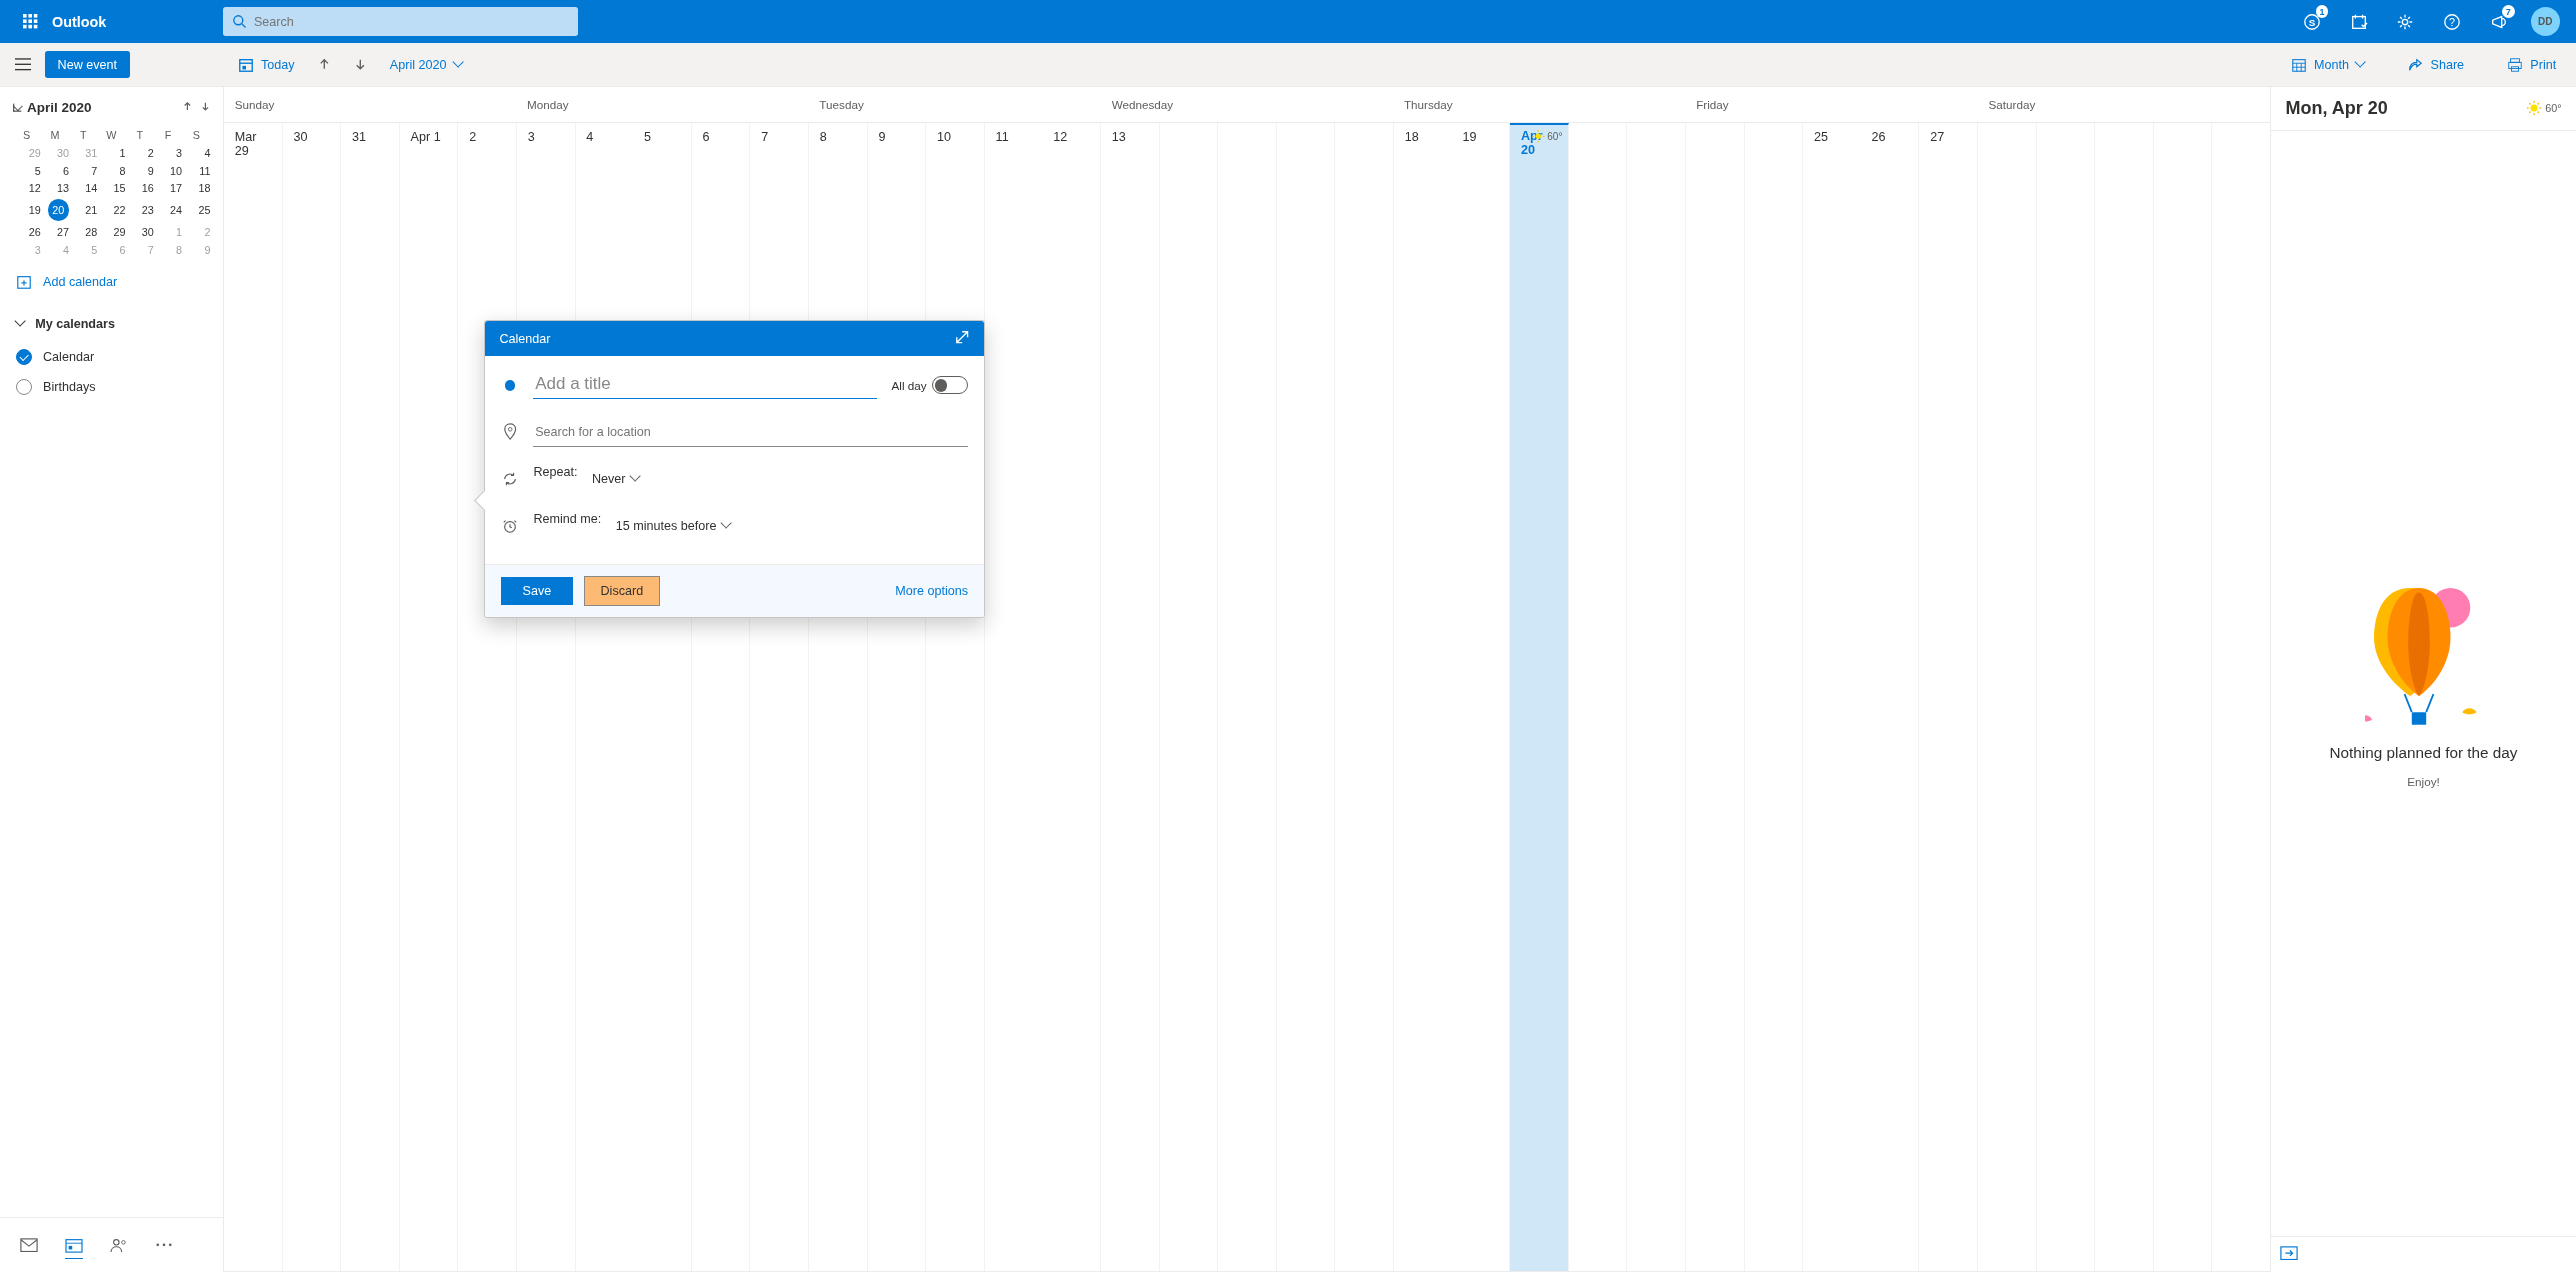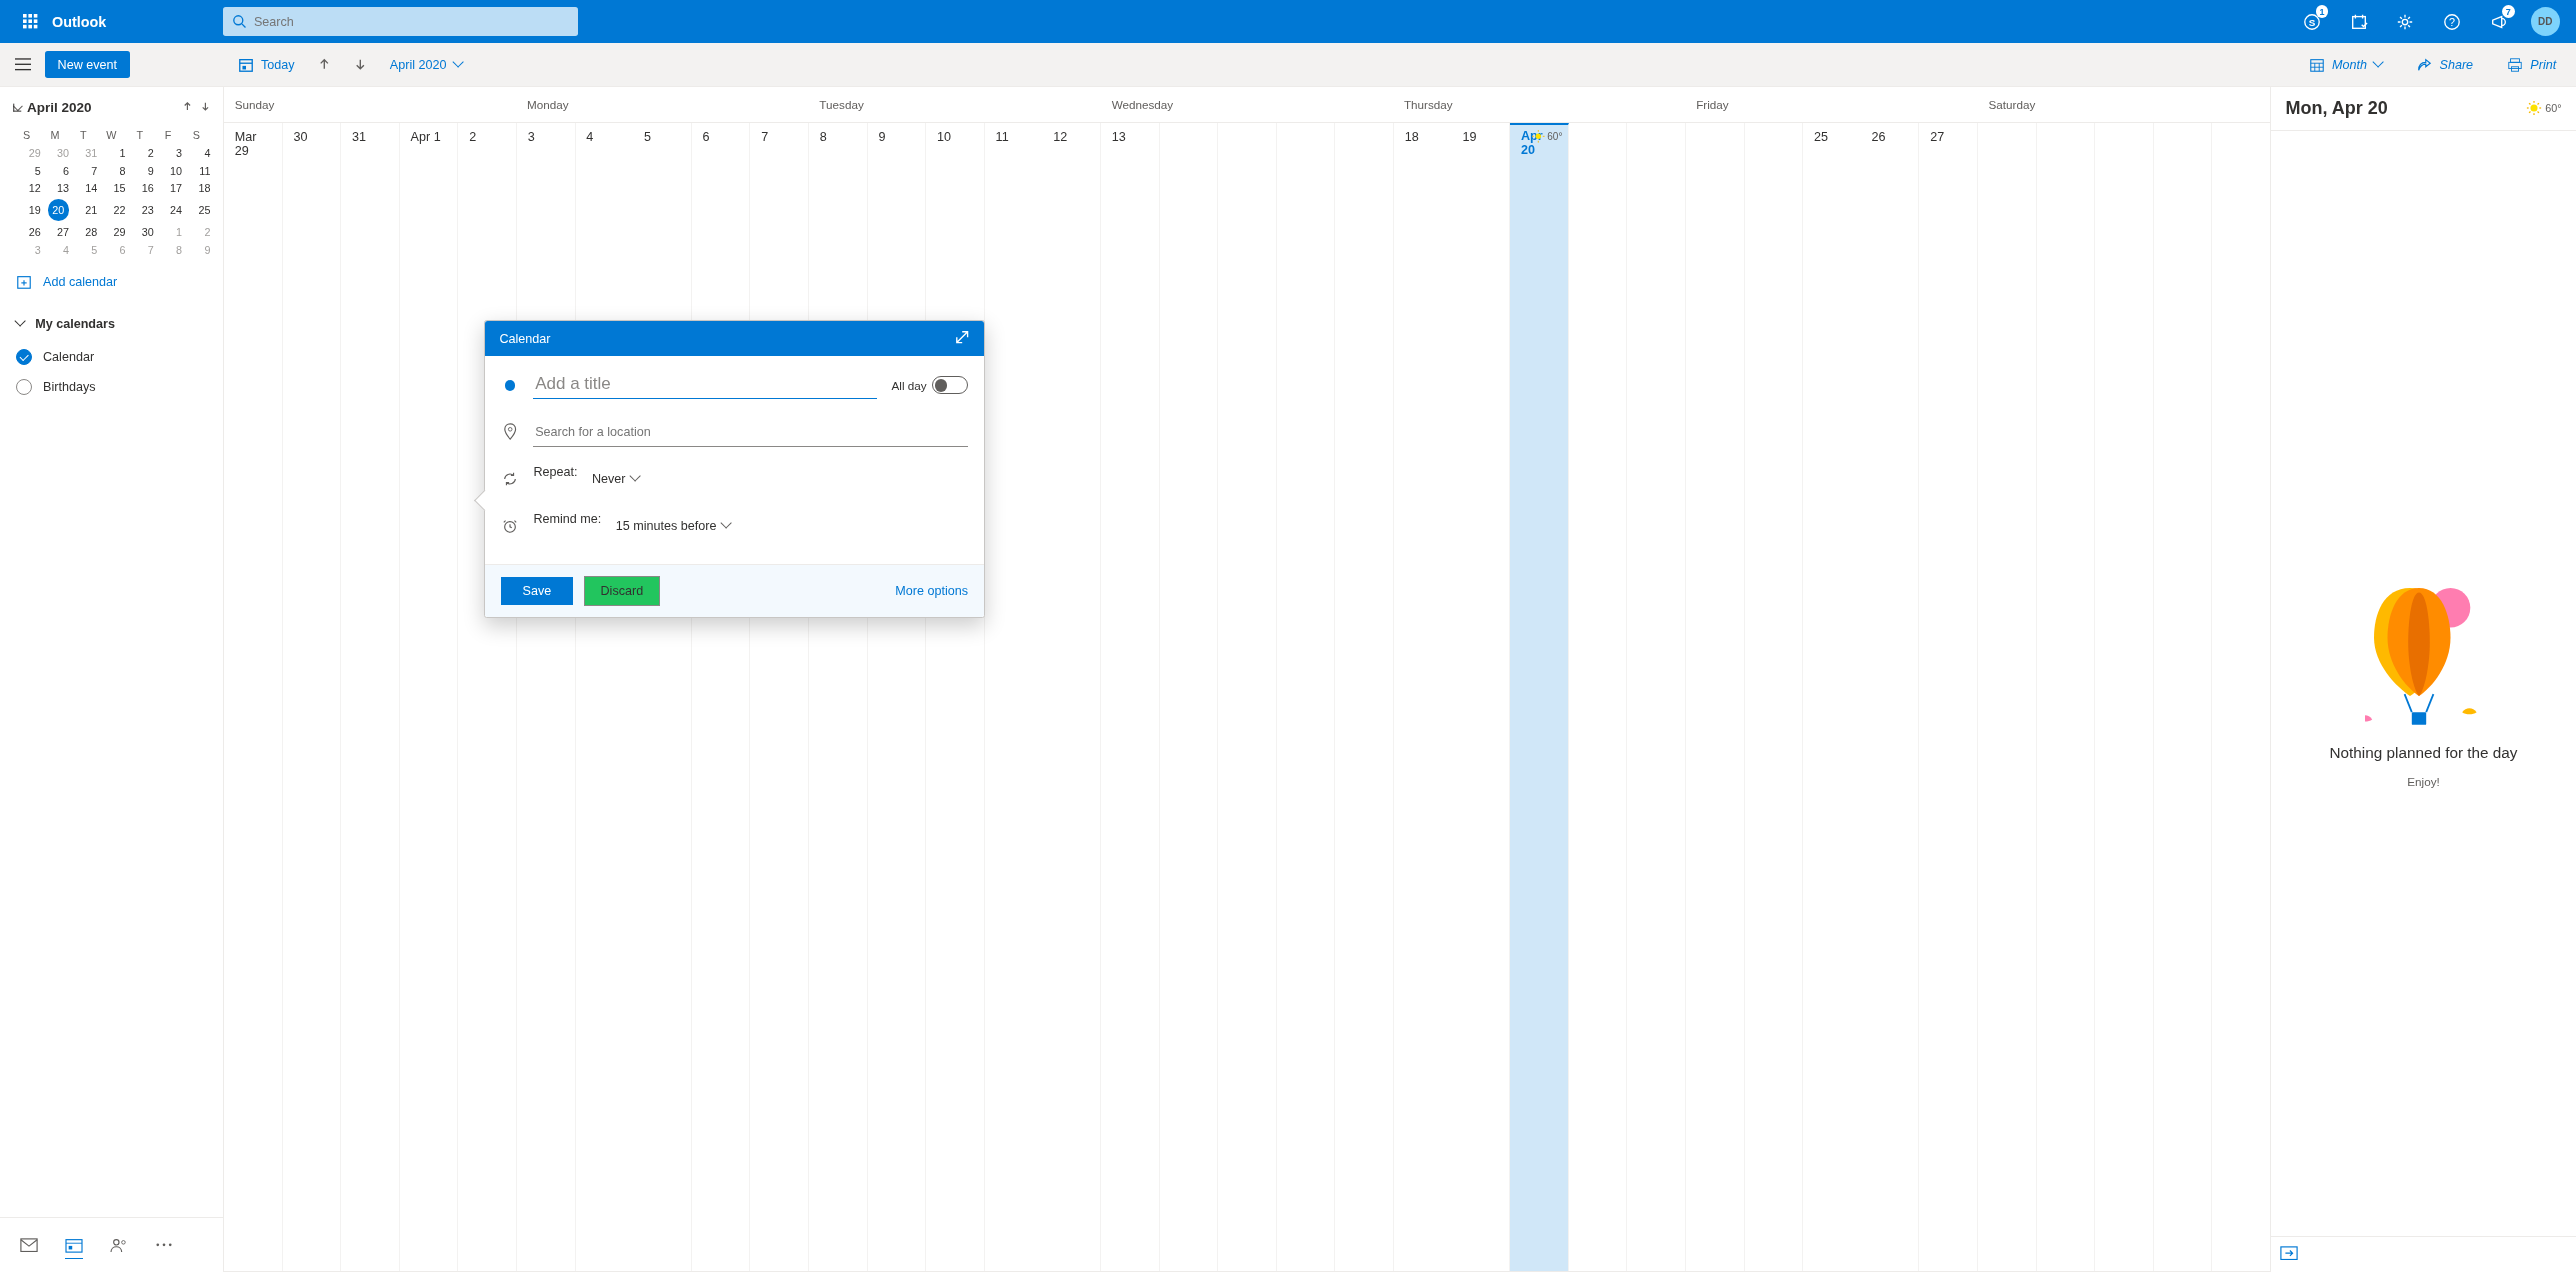--- a/index.html
+++ b/index.html
@@ -19,21 +19,21 @@
 .badge { position:absolute; top:5.4px; right:5.4px; background:#fff; color:#0078d4; font-size:9px; font-weight:600; border-radius:7.2px; min-width:12.6px; height:12.6px; display:flex; align-items:center; justify-content:center; padding:0 2.7px;}
 .avatar { width:29px; height:29px; border-radius:50%; background:#7dd3fc; color:#555; display:flex; align-items:center; justify-content:center; font-size:10px; font-weight:600; margin:0 7.2px; cursor:pointer;}
 
 
 .cmdbar { display:flex; align-items:center; height:44px; background:#f3f2f1; border-bottom:0.9px solid #edebe9; padding:0 10.8px 0 5.4px;}
 .hamburger { width:36px; height:36px; display:flex; align-items:center; justify-content:center; cursor:pointer; }
 .newevent { background:#0078d4; color:#fff; border:none; border-radius:2.7px; padding:6.3px 12.6px; font-size:12.6px; cursor:pointer; margin-left:3.6px;}
 .cmdgrp { display:flex; align-items:center; gap:5.4px; margin-left:99px; }
 .cmdbtn { display:flex; align-items:center; gap:7.2px; padding:5.4px 9px; cursor:pointer; color:#0078d4; font-size:12.6px; }
 .cmdbtn.gray { color:#605e5c; }
-.cmdright { margin-left:auto; display:flex; align-items:flex-start; gap:16px;font-style:italic; }
+.cmdright { margin-left:auto; display:flex; align-items:flex-start; gap:25px; }
 
 
 .main { display:flex; height: calc(100vh - 87px); }
 .sidebar { width:224px; border-right:0.9px solid #edebe9; display:flex; flex-direction:column; }
 .sidecontent { flex:1; padding:12.6px 12.6px 0 12.6px; overflow:auto; }
 .monthhead { display:flex; align-items:center; gap:7.2px; font-weight:600; font-size:13.5px; color:#323130; margin-bottom:10.8px; }
 .monthhead .spacer { flex:1; }
 .monthhead .arrow { cursor:pointer; color:#605e5c; }
 .minical { width:100%; }
 .minical table { width:100%; border-collapse:collapse; table-layout:fixed;}
@@ -94,21 +94,21 @@
 .datefield { width:162px; display:flex; align-items:center; border-bottom:0.9px solid #8a8886;}
 .datefield input { border:none; outline:none; font-size:12.6px; flex:1; padding:5.4px 1.8px;}
 .timebox { width:90px; display:flex; align-items:center; border-bottom:0.9px solid #8a8886; padding:3.6px 1.8px;}
 .timebox span { flex:1; font-size:12.6px;}
 .to { font-size:11.7px; color:#605e5c; }
 .locfield { flex:1; }
 .lab { font-size:12.6px; color:#323130; }
 .val { font-size:12.6px; color:#323130; display:flex; align-items:center; gap:5.4px; cursor:pointer;}
 .c-foot { background:#f3f9fe; padding:10.8px 16px; display:flex; align-items:center; gap:10.8px; border-top:0.9px solid #edebe9; border-radius:0 0 2.7px 2.7px;}
 .savebtn { background:#0078d4; color:#fff; border:none; padding:7.2px 21.5px; font-size:12.6px; cursor:pointer;}
-.discardbtn { background:#22c55e; color:#323130; border:0.9px solid #8a8886; padding:7.2px 16px; font-size:12.6px; cursor:pointer;}
+.discardbtn { background:#fdba74; color:#323130; border:0.9px solid #8a8886; padding:7.2px 16px; font-size:12.6px; cursor:pointer;}
 .moreopt { margin-left:auto; color:#0078d4; font-size:12.6px; cursor:pointer;}
 
 .chev::after { content:""; display:inline-block; width:7.2px; height:7.2px; border-right:0.9px solid currentColor; border-bottom:0.9px solid currentColor; transform:rotate(45deg); margin-bottom:2.7px;}
 </style>
 </head>
 <body>
 
 <div class="topbar">
   <div class="waffle">
     <svg width="14.4" height="14.4" viewBox="0 0 16 16">

